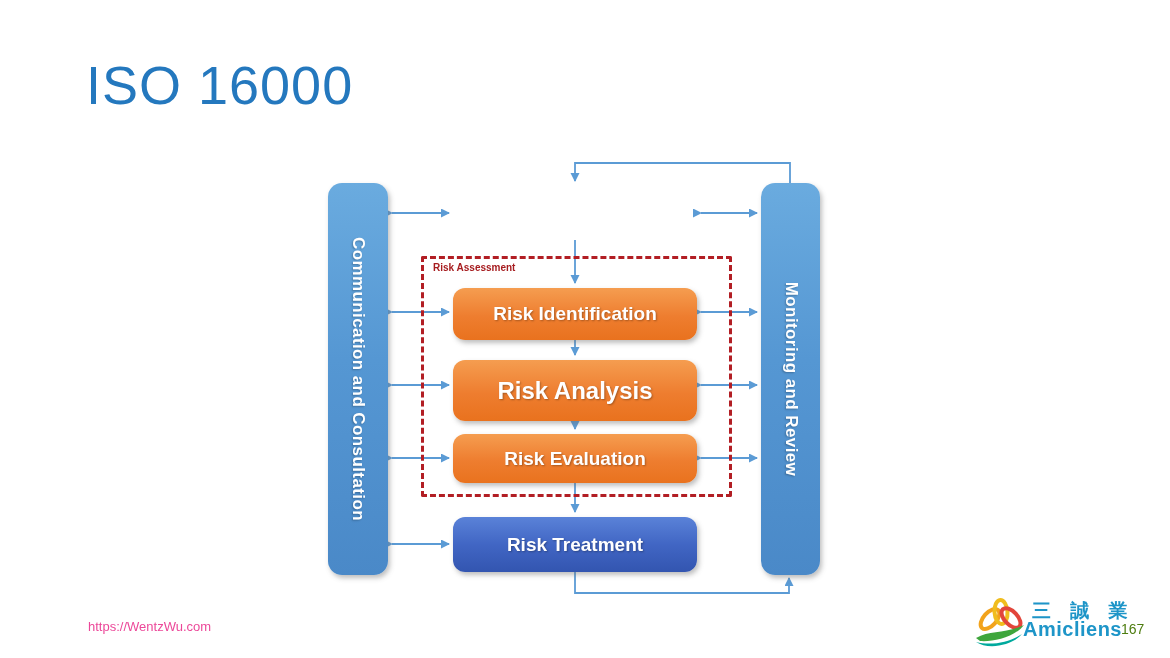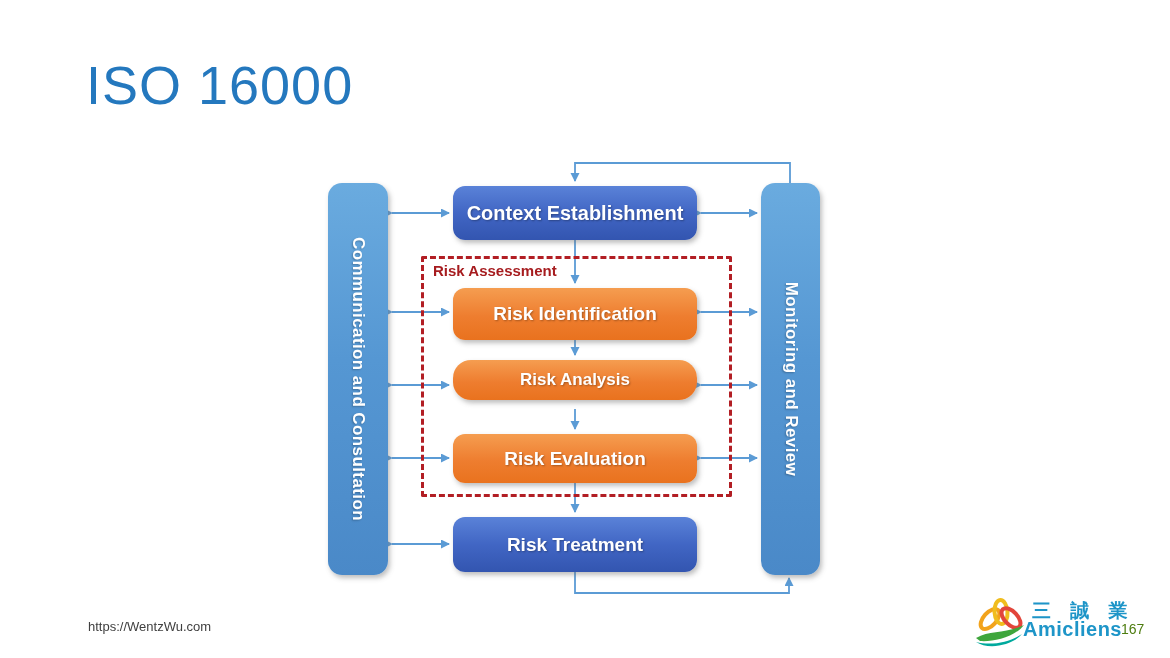--- a/index.html
+++ b/index.html
@@ -33,35 +33,35 @@
     position:absolute;left:453px;width:244px;border-radius:12px;
     display:flex;align-items:center;justify-content:center;
     color:#ffffff;font-weight:bold;
     box-shadow:2px 3px 5px rgba(110,110,110,.45);
     text-shadow:1px 1px 2px rgba(0,0,0,.3);
   }
   .pbox.blue{background:linear-gradient(180deg,#5a82d8 0%,#4166c4 50%,#3355b0 100%);}
   .pbox.orange{background:linear-gradient(180deg,#f59d50 0%,#ee7d2f 55%,#e9721e 100%);}
   .box-context{top:186px;height:54px;font-size:20px;}
   .box-identification{top:288px;height:52px;font-size:19px;}
-  .box-analysis{top:360px;height:40px;font-size:17px;border-radius:18px;}
+  .box-analysis{top:360px;height:61px;font-size:24px;}
   .box-evaluation{top:434px;height:49px;font-size:19px;}
   .box-treatment{top:517px;height:55px;font-size:19px;}
   
   .group-rect{
     position:absolute;left:421px;top:256px;width:311px;height:241px;
     border:3px dashed #b21e24;border-radius:2px;
   }
   .group-label{
-    position:absolute;left:433px;top:262px;font-size:15px;font-weight:bold;
+    position:absolute;left:433px;top:262px;font-size:10px;font-weight:bold;
     color:#a61c1f;white-space:nowrap;
   }
   .connectors{position:absolute;left:0;top:0;width:1170px;height:658px;pointer-events:none;}
   
-  .footer-url{position:absolute;left:88px;top:619px;font-size:13px;color:#404040;white-space:nowrap;}
+  .footer-url{position:absolute;left:88px;top:619px;font-size:13px;color:#ec4899;white-space:nowrap;}
   .page-number{position:absolute;left:1121px;top:621px;font-size:14px;color:#4d7c0f;text-align:right;}
   
   .logo{position:absolute;left:972px;top:594px;width:140px;height:58px;}
   .logo-flower{position:absolute;left:0;top:2px;}
   .logo-cjk{
     position:absolute;left:60px;top:4px;font-size:19px;font-weight:bold;
     color:#1e95c8;letter-spacing:7px;white-space:nowrap;
   }
   .logo-latin{
     position:absolute;left:51px;top:24px;font-size:20px;font-weight:bold;
@@ -107,21 +107,20 @@
   <div class="vbar vbar-left">
     <div class="vlabel">Communication and Consultation</div>
   </div>
   <div class="vbar vbar-right">
     <div class="vlabel">Monitoring and Review</div>
   </div>
 
   <div class="group-rect"></div>
   <div class="group-label">Risk Assessment</div>
 
-  <div class="pbox blue box-context">Context Establishment</div>
   <div class="pbox orange box-identification">Risk Identification</div>
   <div class="pbox orange box-analysis">Risk Analysis</div>
   <div class="pbox blue box-treatment">Risk Treatment</div>
   <div class="pbox orange box-evaluation">Risk Evaluation</div>
 
   <div class="footer-url">https://WentzWu.com</div>
   <div class="page-number">167</div>
 
   <div class="logo">
     <svg class="logo-flower" width="58" height="54" viewBox="0 0 58 54" xmlns="http://www.w3.org/2000/svg">

